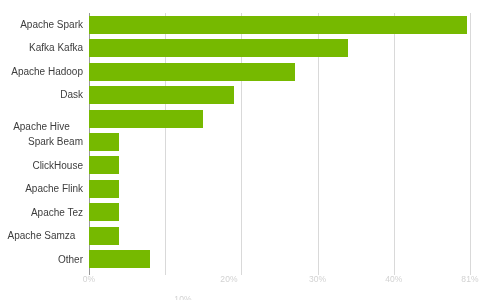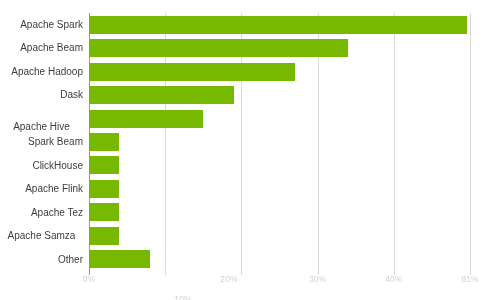--- a/index.html
+++ b/index.html
@@ -88,21 +88,21 @@
     height: 22.5px;
   }
 </style>
 </head>
 <body>
 
 <div id="chart-root">
 
   <div id="label-column">
       <div class="label-col" style="top: 13px; height: 23.4545px; line-height: 23.4545px;">Apache Spark</div>
-      <div class="label-col" style="top: 36.4545px; height: 23.4545px; line-height: 23.4545px;">Apache Beam</div>
+      <div class="label-col" style="top: 36.4545px; height: 23.4545px; line-height: 23.4545px;">Kafka Kafka</div>
       <div class="label-col" style="top: 59.9091px; height: 23.4545px; line-height: 23.4545px;">Apache Hadoop</div>
       <div class="label-col" style="top: 83.3636px; height: 23.4545px; line-height: 23.4545px;">Dask</div>
       <div class="label-col" style="top: 115px; height: 23.4545px; line-height: 23.4545px; text-align: center;">Apache Hive</div>
       <div class="label-col" style="top: 130.273px; height: 23.4545px; line-height: 23.4545px;">Spark Beam</div>
       <div class="label-col" style="top: 153.727px; height: 23.4545px; line-height: 23.4545px; padding-left: 25px;">ClickHouse</div>
       <div class="label-col" style="top: 177.182px; height: 23.4545px; line-height: 23.4545px;">Apache Flink</div>
       <div class="label-col" style="top: 200.636px; height: 23.4545px; line-height: 23.4545px;">Apache Tez</div>
       <div class="label-col" style="top: 224.091px; height: 23.4545px; line-height: 23.4545px; text-align: center;">Apache Samza</div>
       <div class="label-col" style="top: 247.545px; height: 23.4545px; line-height: 23.4545px;">Other</div>
     </div>

